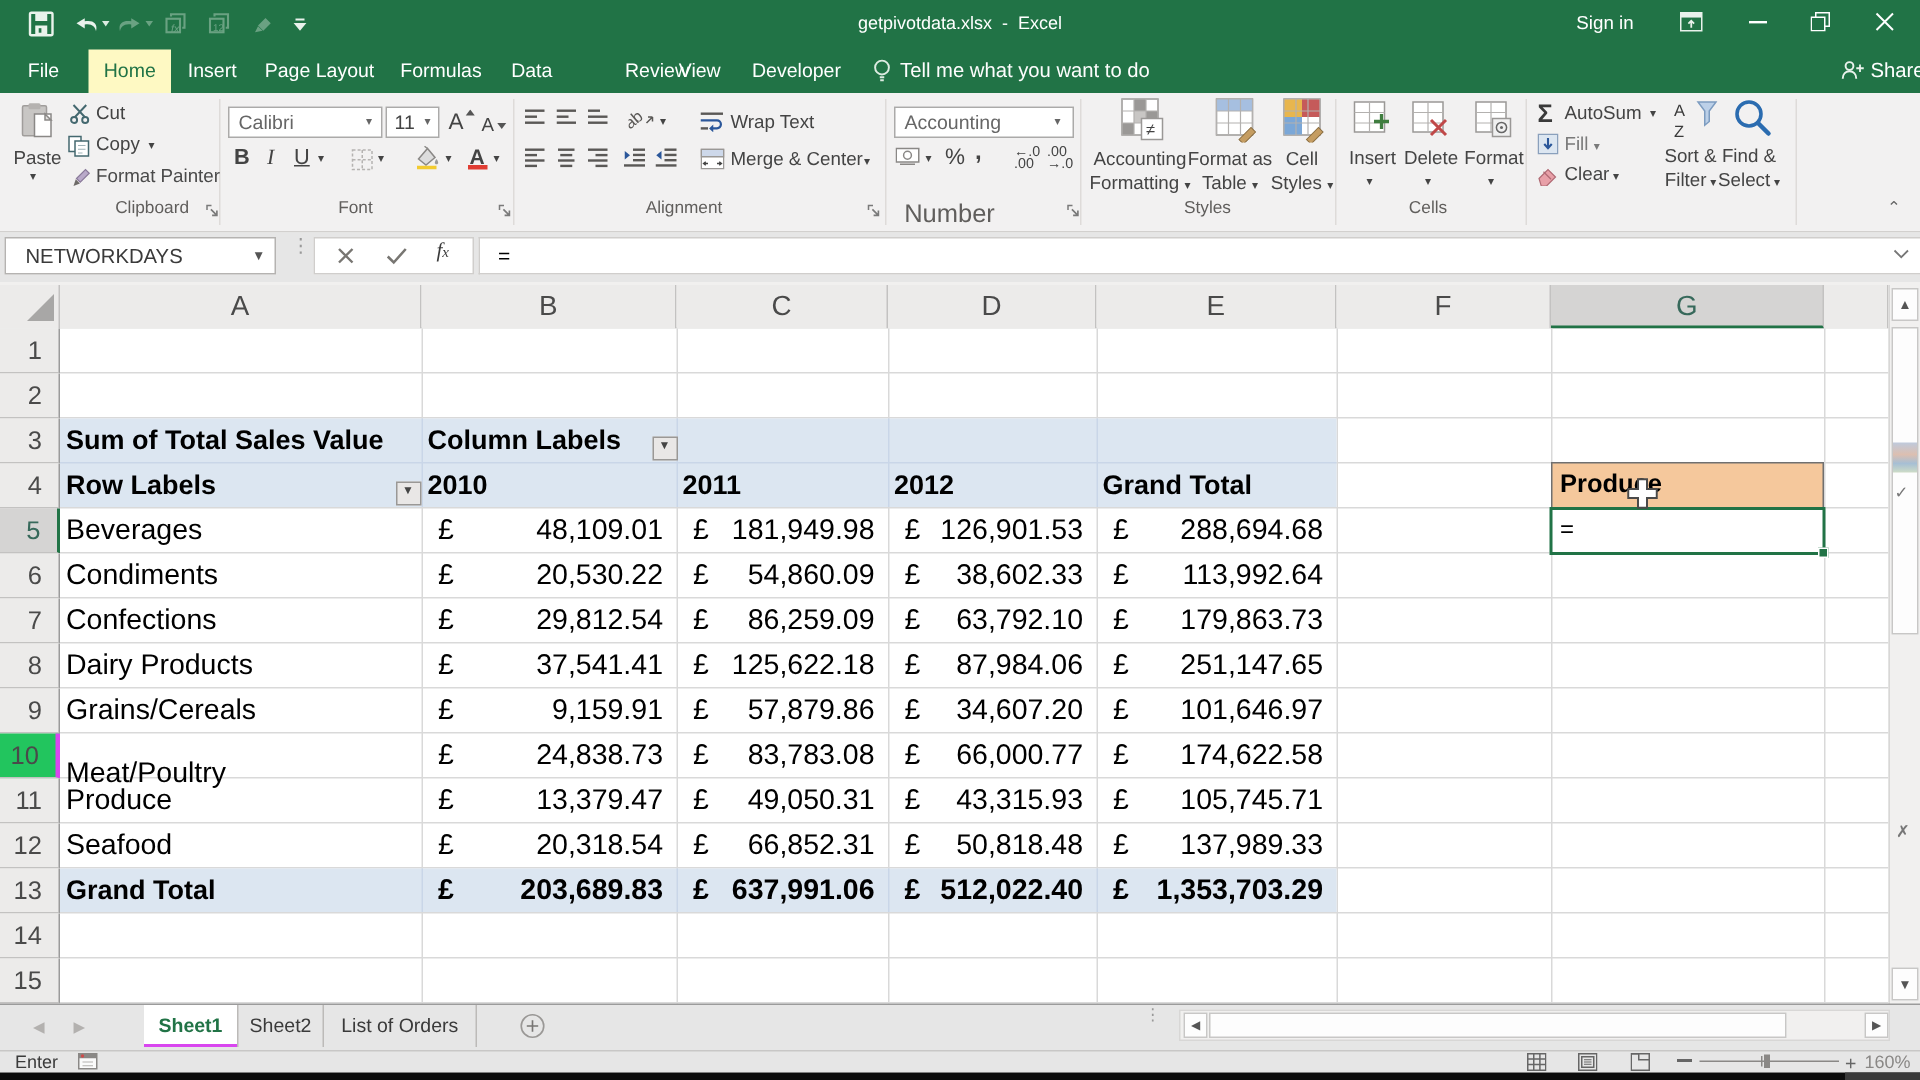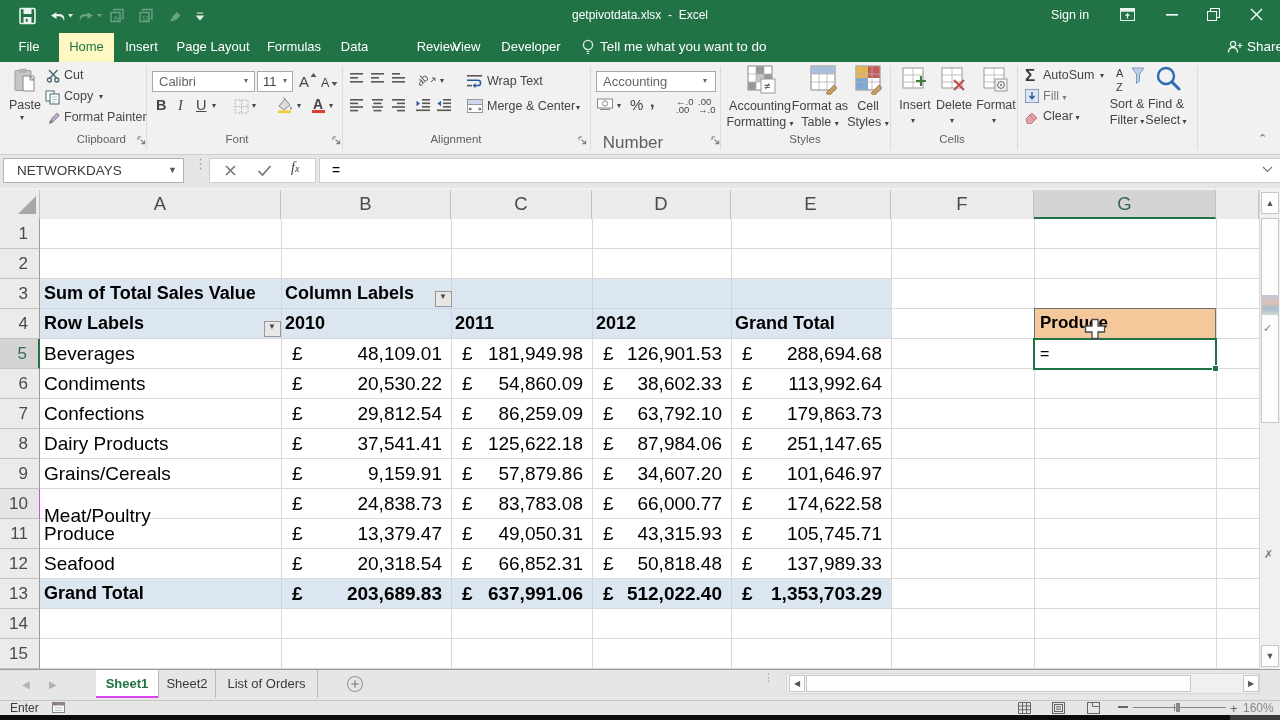--- a/index.html
+++ b/index.html
@@ -353,21 +353,21 @@
 <div class="ap" style="left:0;top:219px;width:1259px;height:450px;background:#fff;"></div>
 <div class="ap" style="left:0;top:219px;width:40px;height:30px;background:#ecebea;border-right:1px solid #9b9b9b;border-bottom:1px solid #c3c2c1;color:#4a4a4a;font-size:17px;text-align:right;line-height:29px;padding-right:11px;">1</div>
 <div class="ap" style="left:0;top:249px;width:40px;height:30px;background:#ecebea;border-right:1px solid #9b9b9b;border-bottom:1px solid #c3c2c1;color:#4a4a4a;font-size:17px;text-align:right;line-height:29px;padding-right:11px;">2</div>
 <div class="ap" style="left:0;top:279px;width:40px;height:30px;background:#ecebea;border-right:1px solid #9b9b9b;border-bottom:1px solid #c3c2c1;color:#4a4a4a;font-size:17px;text-align:right;line-height:29px;padding-right:11px;">3</div>
 <div class="ap" style="left:0;top:309px;width:40px;height:30px;background:#ecebea;border-right:1px solid #9b9b9b;border-bottom:1px solid #c3c2c1;color:#4a4a4a;font-size:17px;text-align:right;line-height:29px;padding-right:11px;">4</div>
 <div class="ap" style="left:0;top:339px;width:40px;height:30px;background:#d5d4d3;border-right:2px solid #217346;border-bottom:1px solid #c3c2c1;color:#37695b;font-size:17px;text-align:right;line-height:29px;padding-right:11px;">5</div>
 <div class="ap" style="left:0;top:369px;width:40px;height:30px;background:#ecebea;border-right:1px solid #9b9b9b;border-bottom:1px solid #c3c2c1;color:#4a4a4a;font-size:17px;text-align:right;line-height:29px;padding-right:11px;">6</div>
 <div class="ap" style="left:0;top:399px;width:40px;height:30px;background:#ecebea;border-right:1px solid #9b9b9b;border-bottom:1px solid #c3c2c1;color:#4a4a4a;font-size:17px;text-align:right;line-height:29px;padding-right:11px;">7</div>
 <div class="ap" style="left:0;top:429px;width:40px;height:30px;background:#ecebea;border-right:1px solid #9b9b9b;border-bottom:1px solid #c3c2c1;color:#4a4a4a;font-size:17px;text-align:right;line-height:29px;padding-right:11px;">8</div>
 <div class="ap" style="left:0;top:459px;width:40px;height:30px;background:#ecebea;border-right:1px solid #9b9b9b;border-bottom:1px solid #c3c2c1;color:#4a4a4a;font-size:17px;text-align:right;line-height:29px;padding-right:11px;">9</div>
-<div class="ap" style="left:0;top:489px;width:40px;height:30px;background:#e5e5e5;border-right:1px solid #d946ef;border-bottom:1px solid #c3c2c1;color:#4a4a4a;font-size:17px;text-align:right;line-height:29px;padding-right:11px;">10</div>
+<div class="ap" style="left:0;top:489px;width:40px;height:30px;background:#22c55e;border-right:3px solid #d946ef;border-bottom:1px solid #c3c2c1;color:#4a4a4a;font-size:17px;text-align:right;line-height:29px;padding-right:11px;">10</div>
 <div class="ap" style="left:0;top:519px;width:40px;height:30px;background:#ecebea;border-right:1px solid #9b9b9b;border-bottom:1px solid #c3c2c1;color:#4a4a4a;font-size:17px;text-align:right;line-height:29px;padding-right:11px;">11</div>
 <div class="ap" style="left:0;top:549px;width:40px;height:30px;background:#ecebea;border-right:1px solid #9b9b9b;border-bottom:1px solid #c3c2c1;color:#4a4a4a;font-size:17px;text-align:right;line-height:29px;padding-right:11px;">12</div>
 <div class="ap" style="left:0;top:579px;width:40px;height:30px;background:#ecebea;border-right:1px solid #9b9b9b;border-bottom:1px solid #c3c2c1;color:#4a4a4a;font-size:17px;text-align:right;line-height:29px;padding-right:11px;">13</div>
 <div class="ap" style="left:0;top:609px;width:40px;height:30px;background:#ecebea;border-right:1px solid #9b9b9b;border-bottom:1px solid #c3c2c1;color:#4a4a4a;font-size:17px;text-align:right;line-height:29px;padding-right:11px;">14</div>
 <div class="ap" style="left:0;top:639px;width:40px;height:30px;background:#ecebea;border-right:1px solid #9b9b9b;border-bottom:1px solid #c3c2c1;color:#4a4a4a;font-size:17px;text-align:right;line-height:29px;padding-right:11px;">15</div>
 <div class="ap" style="left:281px;top:219px;width:1px;height:450px;background:#d9d9d9;"></div>
 <div class="ap" style="left:451px;top:219px;width:1px;height:450px;background:#d9d9d9;"></div>
 <div class="ap" style="left:592px;top:219px;width:1px;height:450px;background:#d9d9d9;"></div>
 <div class="ap" style="left:731px;top:219px;width:1px;height:450px;background:#d9d9d9;"></div>
 <div class="ap" style="left:891px;top:219px;width:1px;height:450px;background:#d9d9d9;"></div>

